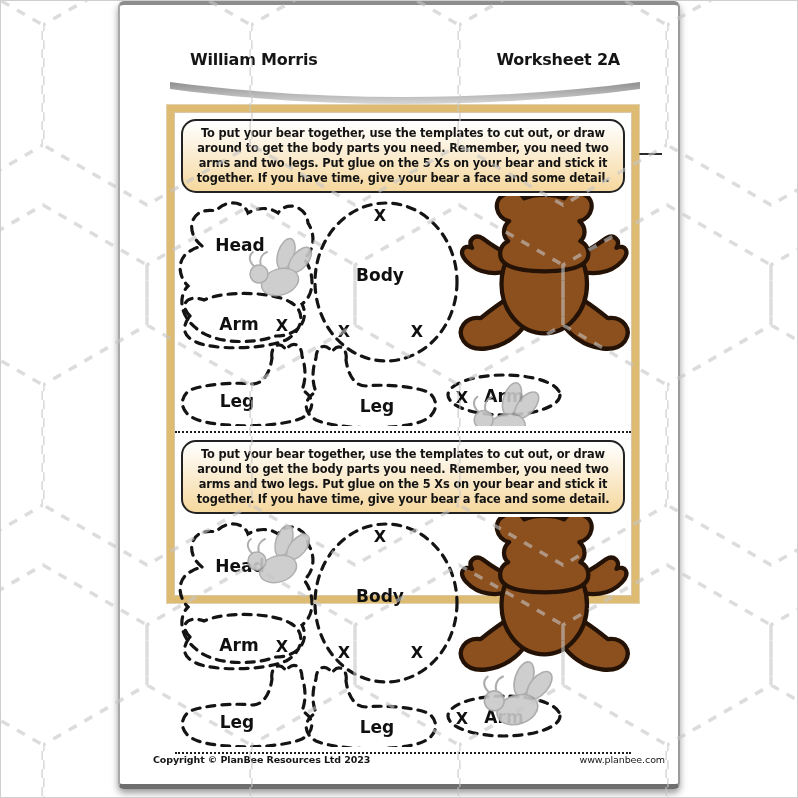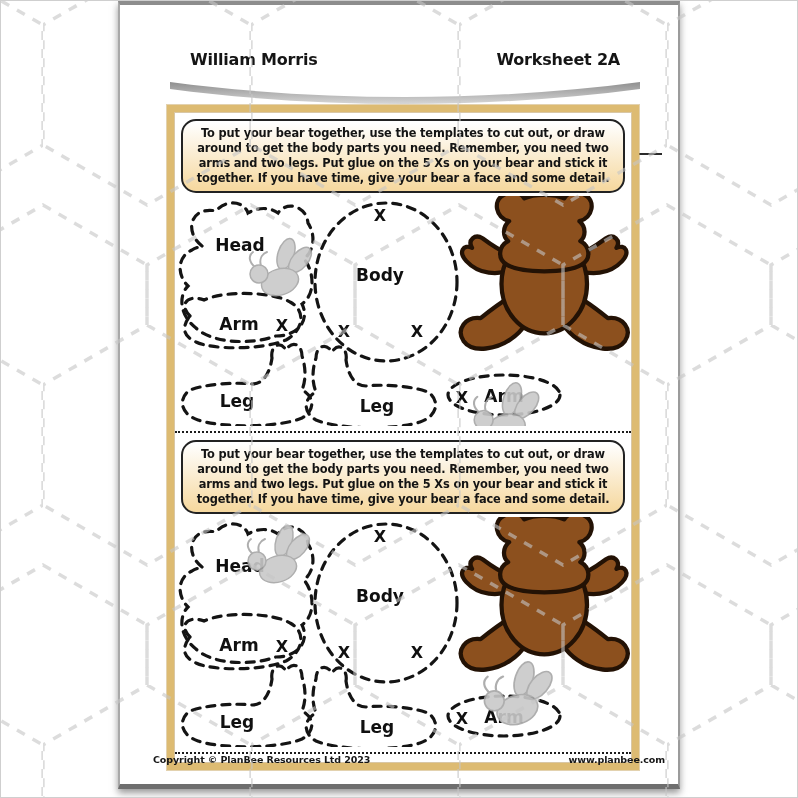--- a/index.html
+++ b/index.html
@@ -8,38 +8,39 @@
     background:#ffffff;border:1px solid #cfcfcf;box-sizing:border-box;
     font-family:"DejaVu Sans", sans-serif;color:#151515;
   }
   .page{
     position:absolute;left:117px;top:0;width:562px;height:788px;
     background:#ffffff;
     border-left:2px solid #a8a8a8;border-right:2px solid #9b9b9b;
     border-top:4px solid #8d8d8d;border-bottom:5px solid #6e6e6e;
     box-shadow:0 4px 7px rgba(70,70,70,.55);
     box-sizing:border-box;
+    border-radius:6px;
   }
   .header-box{
     position:absolute;left:52px;top:32px;width:466px;height:45px;
     background:#fff;display:flex;align-items:center;justify-content:space-between;
     padding:0 18px;box-sizing:border-box;
   }
   .header-box .htxt{font-weight:bold;font-size:16px;letter-spacing:-0.2px;}
   .swoosh{position:absolute;left:50px;top:76px;width:470px;height:30px;}
   .name-row{
     position:absolute;left:52px;top:80px;width:496px;height:22px;
     display:flex;align-items:flex-end;font-weight:bold;font-size:15px;margin-top:48px;
   }
   .name-row .fld-label{white-space:nowrap;line-height:1;padding-bottom:1px;}
   .write-line{border-bottom:2px solid #2b2b2b;height:16px;margin:0 6px;}
   .line-name{width:224px;}
   .line-date{width:164px;}
   .gold-box{
-    position:absolute;left:47px;top:100px;width:472px;height:665px;
+    position:absolute;left:47px;top:100px;width:472px;height:498px;
     border:7px solid var(--gold-border,#ddbb72);
     box-shadow:inset 0 0 0 1px rgba(170,130,55,.45), 0 0 0 1px rgba(200,165,95,.5);
     background:#fff;box-sizing:border-box;
   }
   .ws-section{height:312px;position:relative;}
   .cutline{border-top:2px dotted #1c1c1c;height:0;margin:0 1px;}
   .instruction-box{
     margin:7px 7px 3px;height:74px;border:2.5px solid #222;border-radius:15px;
     background:linear-gradient(180deg,#ffffff 2%,var(--instruction-tint,#f6d9a1) 96%);
     display:flex;align-items:center;justify-content:center;
@@ -50,21 +51,21 @@
     letter-spacing:-0.15px;color:#141414;
   }
   .tpl-svg{display:block;margin-top:1px;}
   .tpl-label{font-family:"DejaVu Sans",sans-serif;font-weight:bold;font-size:17px;text-anchor:middle;fill:#101010;}
   .glue-x{font-family:"DejaVu Sans",sans-serif;font-weight:bold;font-size:16px;text-anchor:middle;fill:#101010;}
   .dash{fill:none;stroke:#141414;stroke-width:3.2;stroke-dasharray:8 7;stroke-linecap:round;}
   .bear-part{fill:var(--bear-fill,#8c501e);stroke:var(--bear-outline,#231205);stroke-width:4.5;stroke-linejoin:round;}
   .bee-part{fill:var(--watermark-gray,#c9c9c9);stroke:#a6a6a6;stroke-width:1.5;}
   .bee-line{fill:none;stroke:#a6a6a6;stroke-width:2;stroke-linecap:round;}
   .footer-copyright{position:absolute;left:33px;top:749px;font-size:9.5px;font-weight:bold;letter-spacing:-0.1px;}
-  .footer-website{position:absolute;right:13px;top:749px;font-size:9.5px;font-weight:bold;letter-spacing:-0.1px;}
+  .footer-website{position:absolute;right:13px;top:749px;font-size:9.5px;font-weight:normal;letter-spacing:-0.1px;}
   .hex-overlay{position:absolute;left:0;top:0;z-index:40;pointer-events:none;opacity:.6;}
   .defs-holder{position:absolute;width:0;height:0;overflow:hidden;}
 </style>
 </head>
 <body>
 
 <svg class="defs-holder" aria-hidden="true">
   <defs>
     <linearGradient id="swgrad" x1="0" y1="0" x2="0" y2="1">
       <stop offset="0" stop-color="#8f8f8f"></stop>

